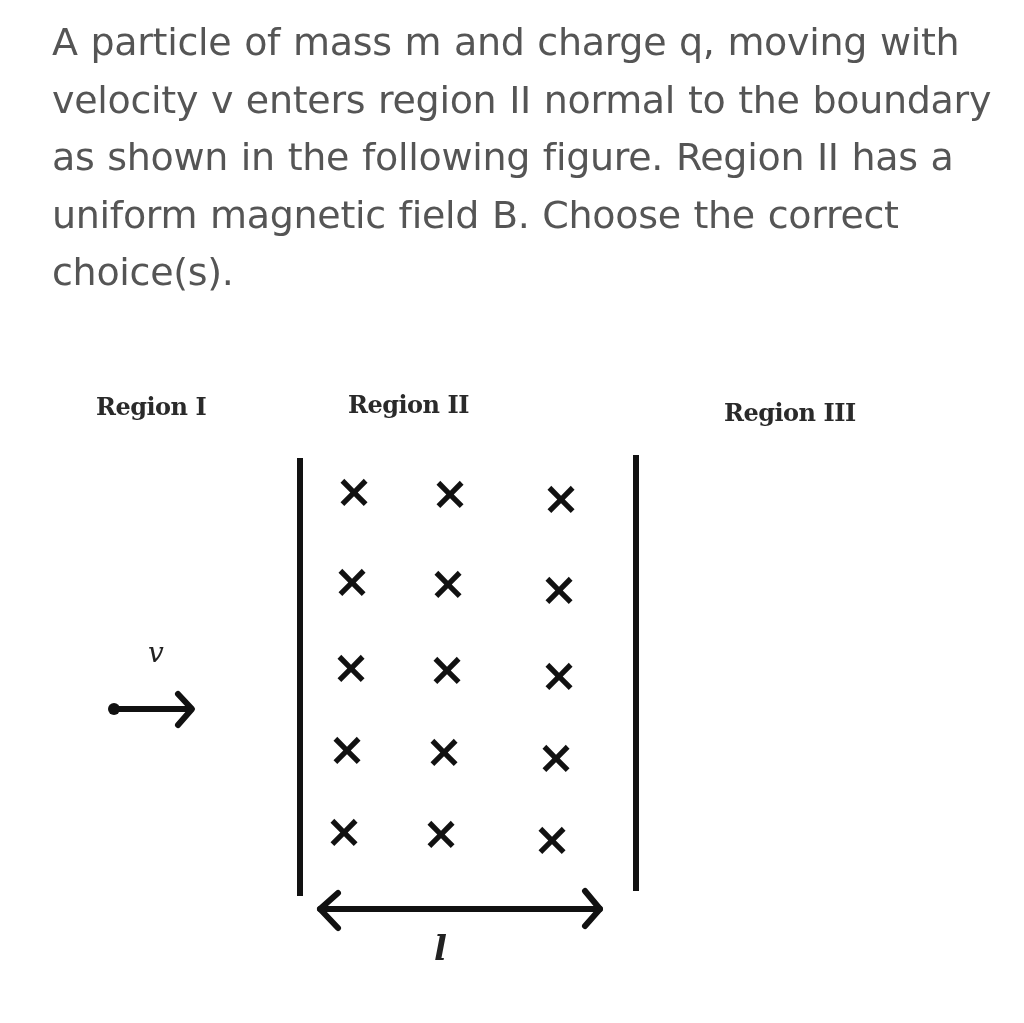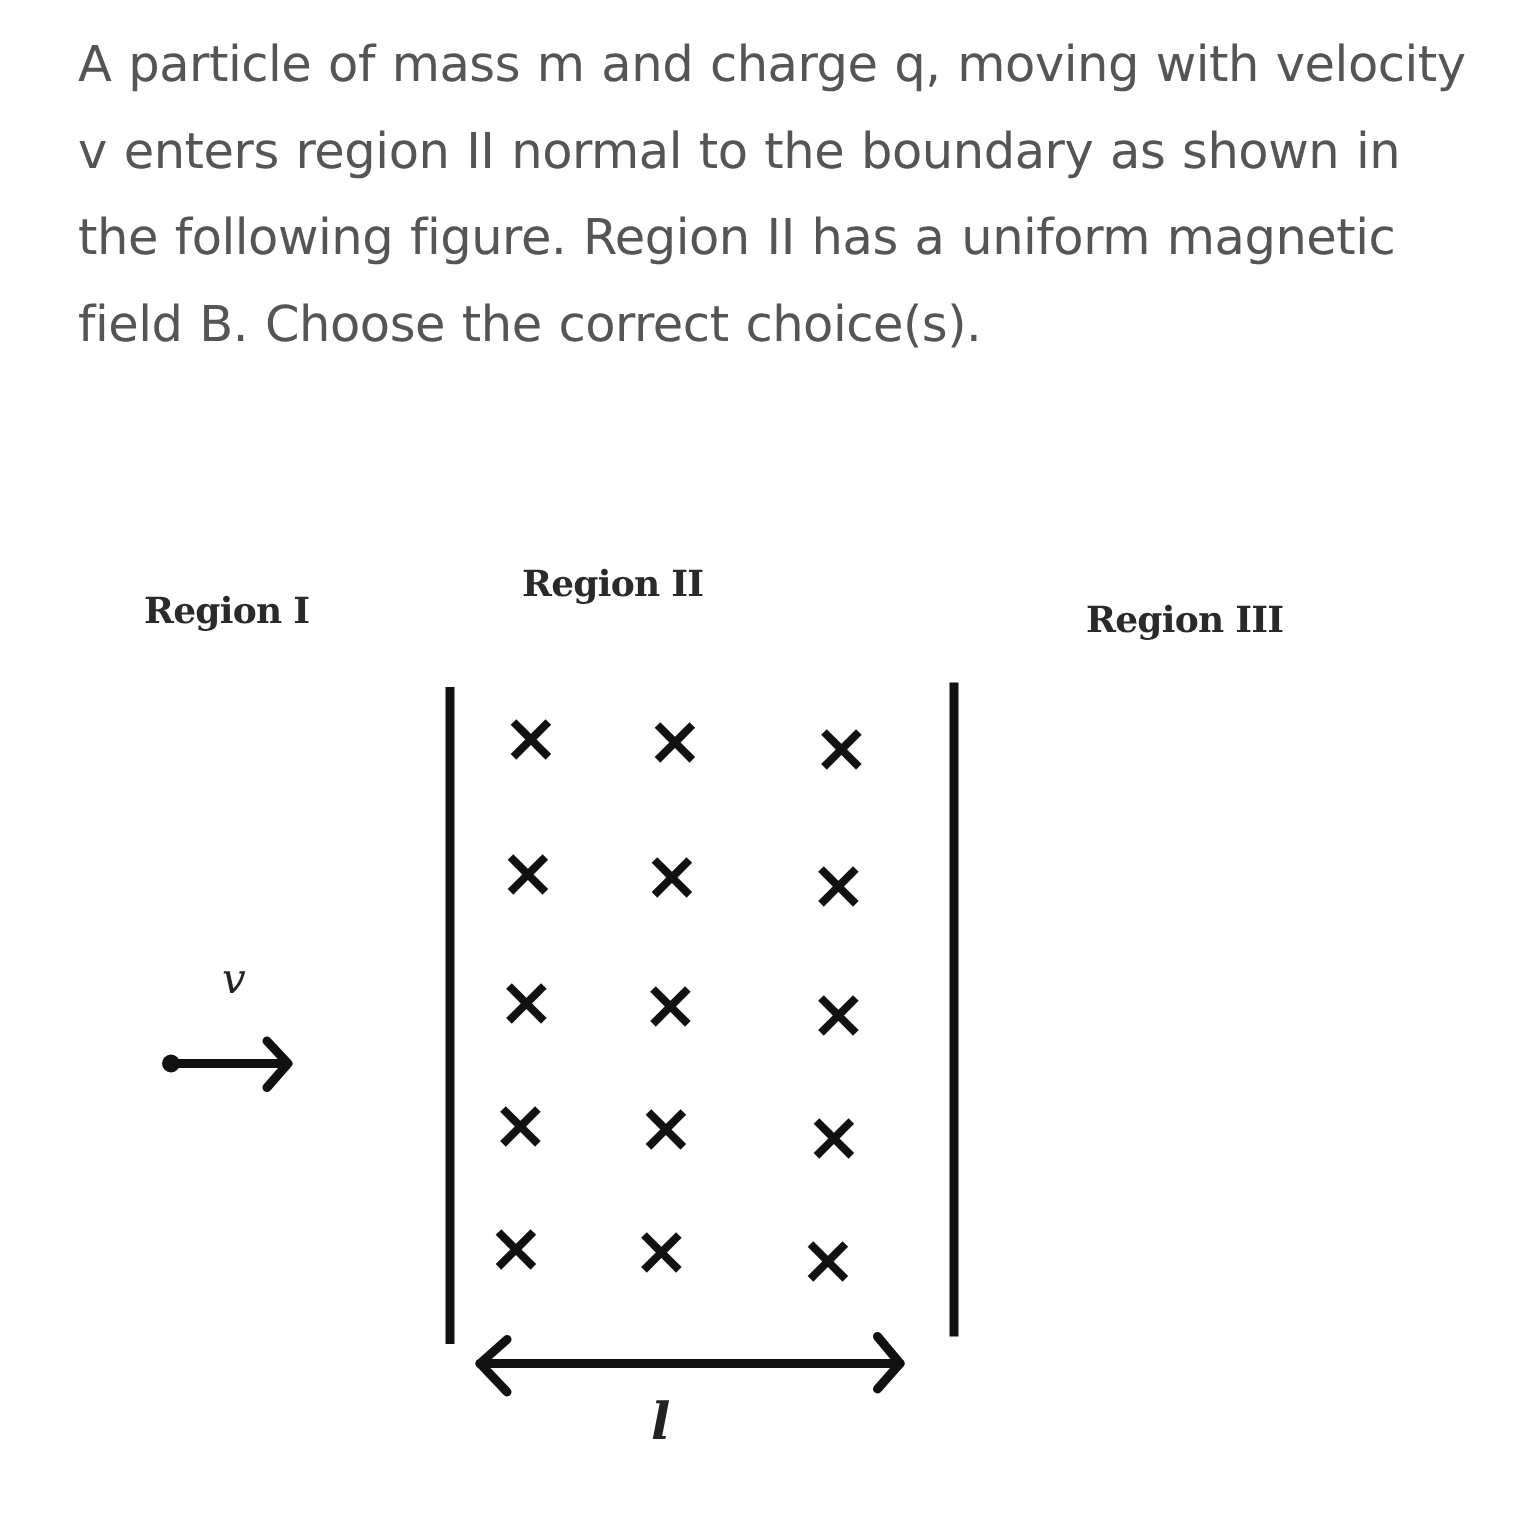--- a/index.html
+++ b/index.html
@@ -12,21 +12,21 @@
       height: 1023px;
       position: relative;
       overflow: hidden;
     }
     .question {
       position: absolute;
       left: 52px;
       top: 14px;
       width: 940px;
       font-family: "DejaVu Sans", sans-serif;
-      font-size: 33px;
+      font-size: 38px;
       line-height: 57.5px;
       color: #555555;
       letter-spacing: -0.3px;
       word-spacing: 1px;
     }
     .figure {
       position: absolute;
       left: 0;
       top: 0;
       width: 1024px;
@@ -80,21 +80,21 @@
       top: 0;
     }
   </style>
 </head>
 <body>
 
 <div class="question">A particle of mass m and charge q, moving with velocity v enters region II normal to the boundary as shown in the following figure. Region II has a uniform magnetic field B. Choose the correct choice(s).</div>
 
 <div class="figure">
   <div class="region-label" style="left:96px; top:392px;">Region I</div>
-  <div class="region-label" style="left:348px; top:374px;">Region II</div>
+  <div class="region-label" style="left:348px; top:390px;">Region II</div>
   <div class="region-label" style="left:724px; top:398px;">Region III</div>
 
   <div class="boundary" style="left:297px; top:458px; height:438px;"></div>
   <div class="boundary" style="left:633px; top:455px; height:436px;"></div>
 
   <div class="cross" style="left:329px; top:468px;">×</div>
   <div class="cross" style="left:425px; top:470px;">×</div>
   <div class="cross" style="left:536px; top:475px;">×</div>
 
   <div class="cross" style="left:327px; top:558px;">×</div>

